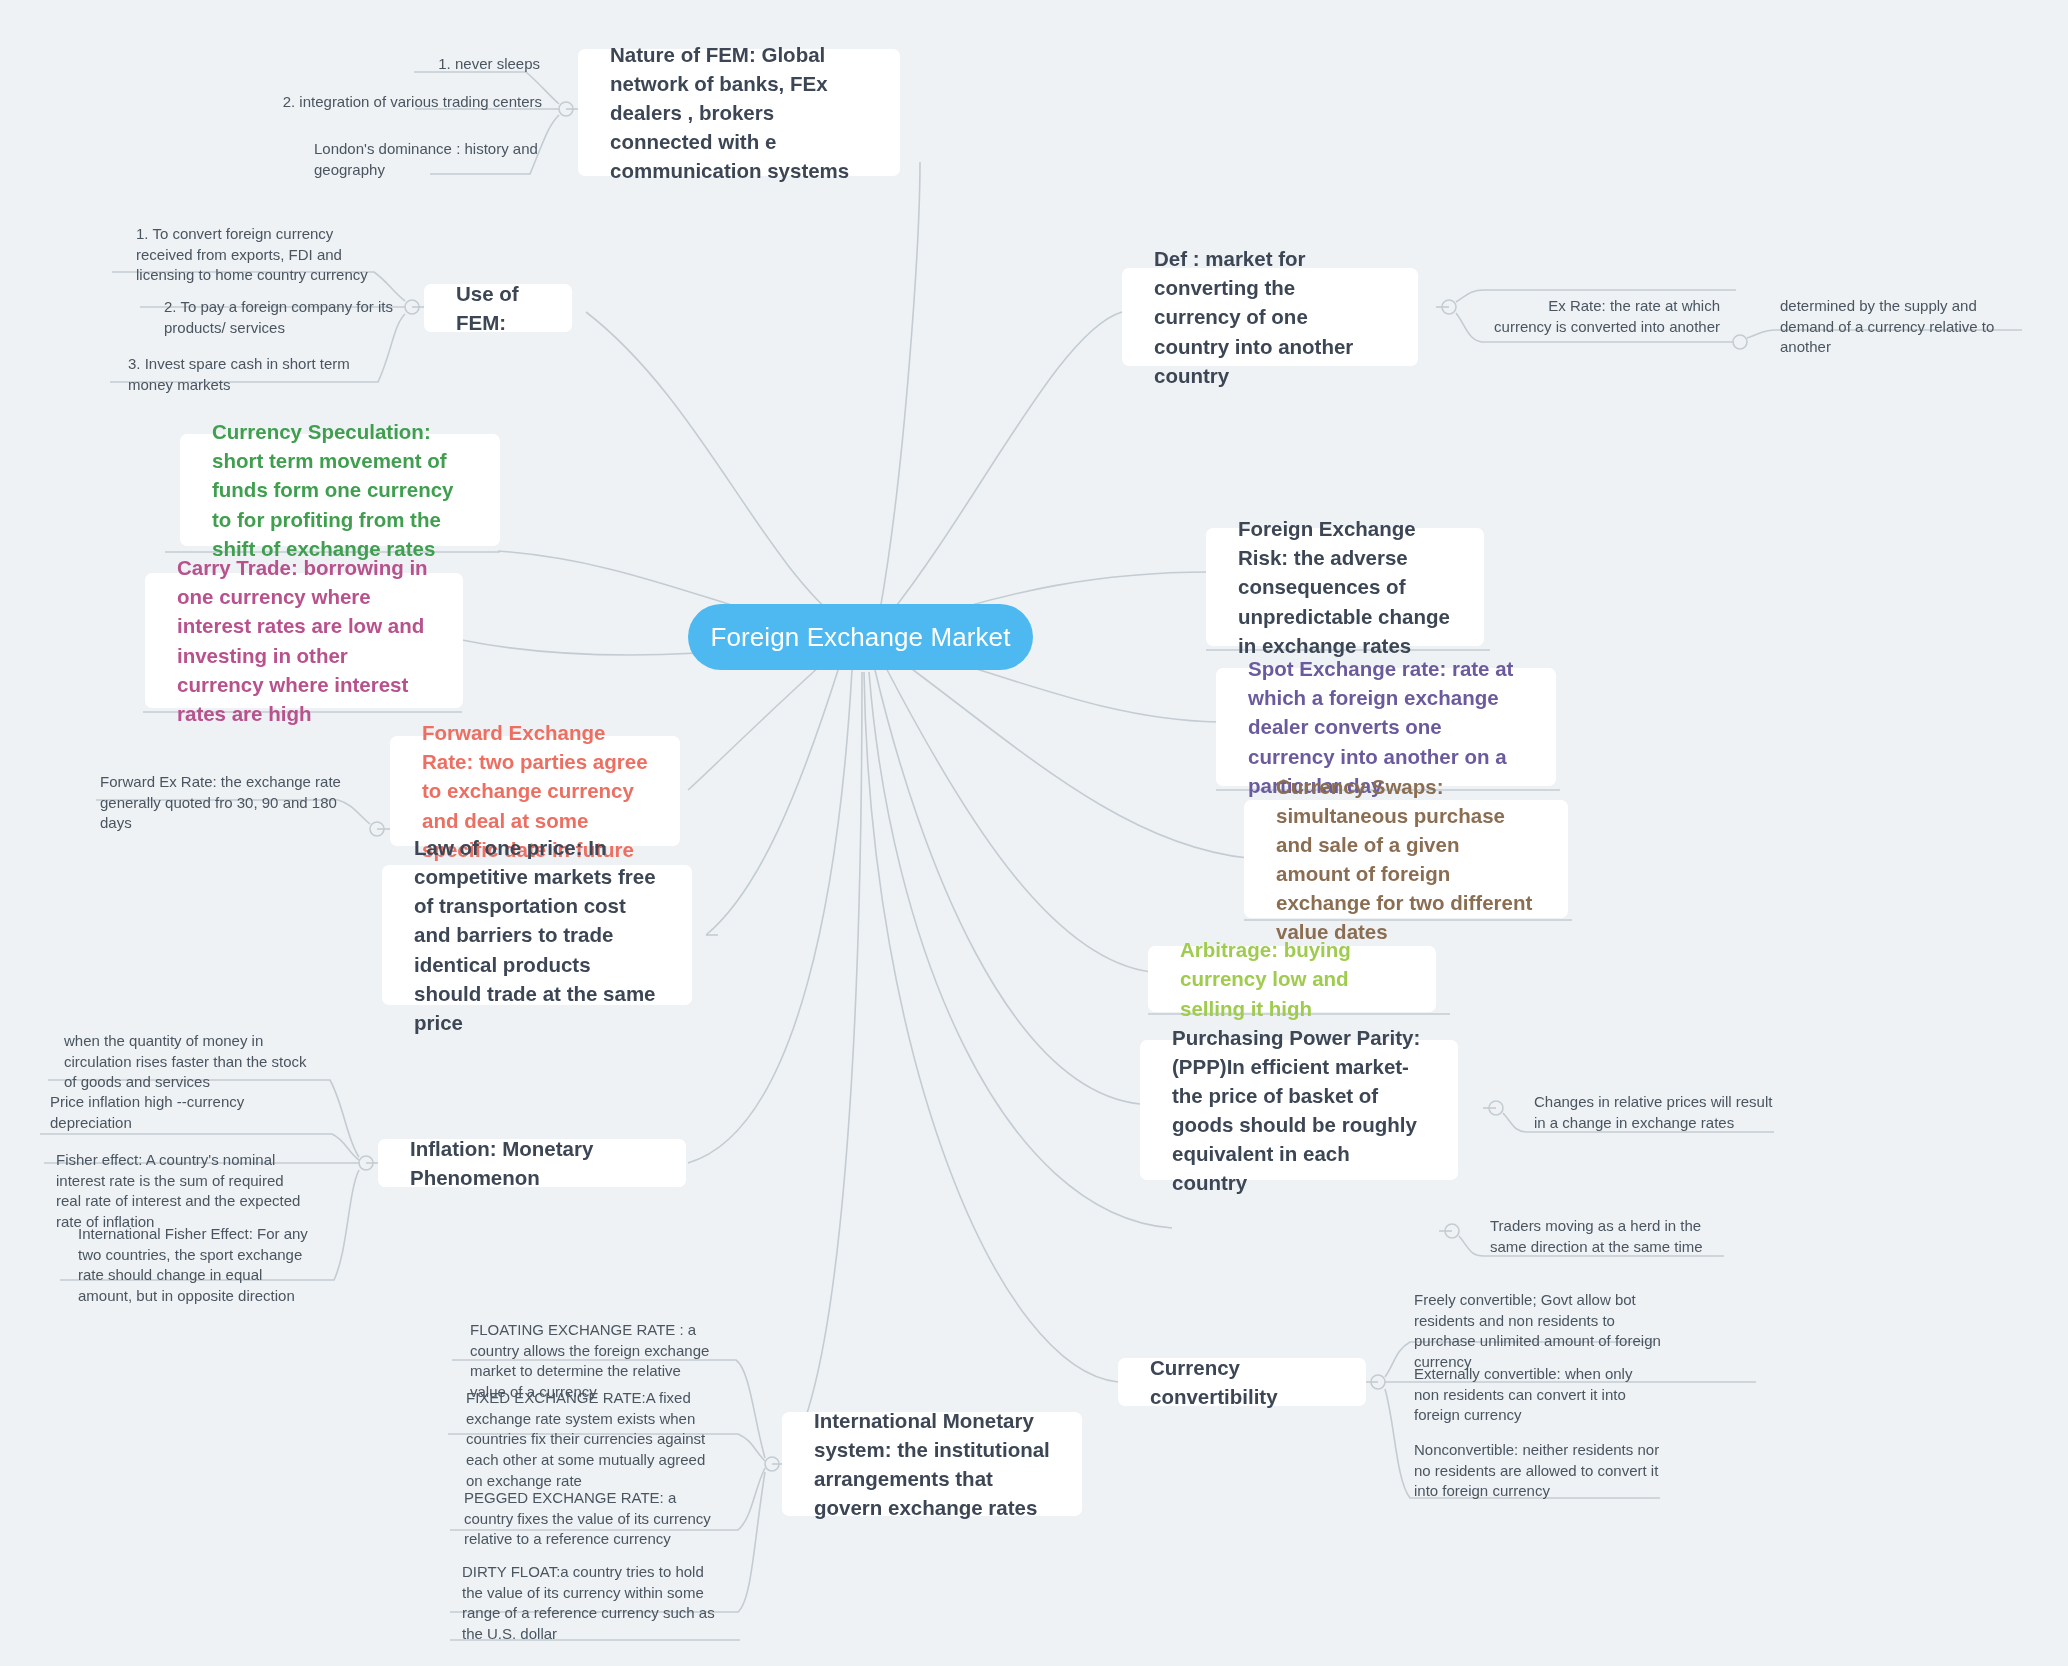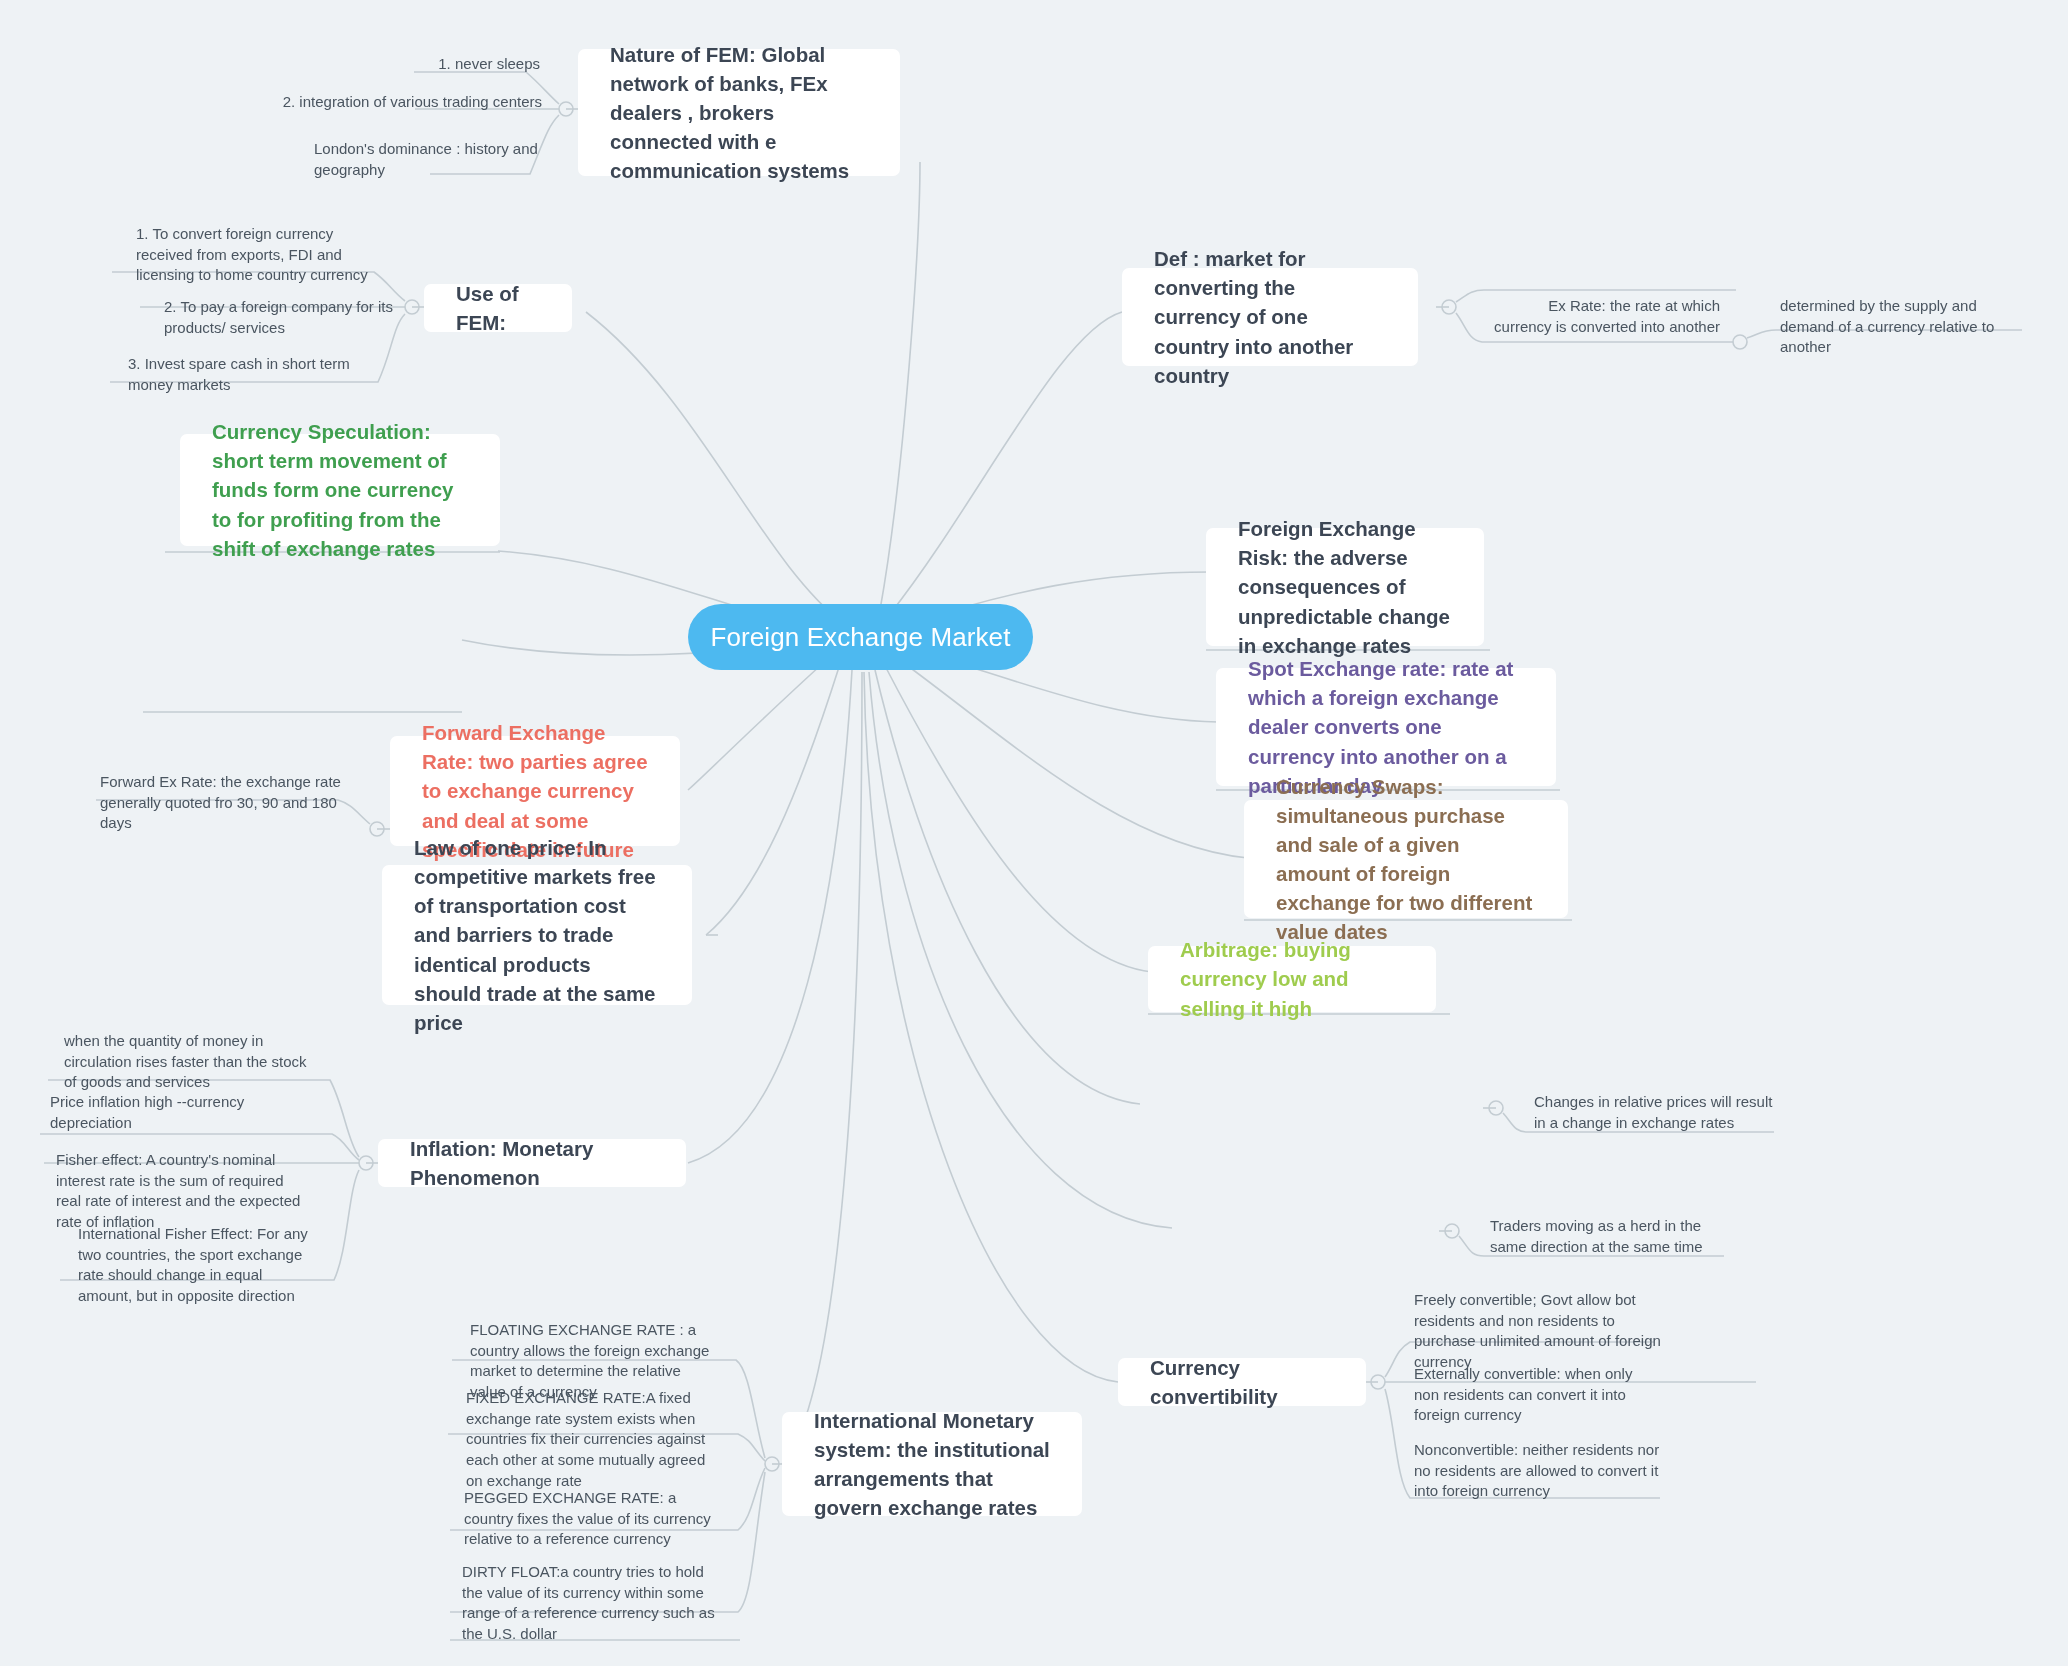--- a/index.html
+++ b/index.html
@@ -184,20 +184,23 @@
     <span>2. To pay a foreign company for its products/ services</span>
   </div>
   <div class="node leaf" style="left:124px;top:352px;width:260px;height:42px;">
     <span>3. Invest spare cash in short term money markets</span>
   </div>
 
   <div class="node main c-green" style="left:180px;top:434px;width:320px;height:112px;">
     <span>Currency Speculation: short term movement of funds form one currency to for profiting from the shift of exchange rates</span>
   </div>
 
+  <div class="node main c-pink" style="left:145px;top:573px;width:318px;height:135px;">
+    <span>Carry Trade: borrowing in one currency where interest rates are low and investing in other currency where interest rates are high</span>
+  </div>
 
   <div class="node main c-coral" style="left:390px;top:736px;width:290px;height:110px;">
     <span>Forward Exchange Rate: two parties agree to exchange currency and deal at some specific date in future</span>
   </div>
   <div class="node leaf" style="left:96px;top:770px;width:256px;height:42px;">
     <span>Forward  Ex Rate: the exchange rate generally quoted fro 30, 90 and 180 days</span>
   </div>
 
   <div class="node main" style="left:382px;top:865px;width:310px;height:140px;">
     <span>Law of one price: In competitive markets free of transportation cost and barriers to trade identical products should trade at the same price</span>
@@ -254,20 +257,23 @@
   </div>
 
   <div class="node main c-brown" style="left:1244px;top:800px;width:324px;height:118px;">
     <span>Currency Swaps: simultaneous purchase and sale of a given amount of foreign exchange for two different value dates</span>
   </div>
 
   <div class="node main c-lime" style="left:1148px;top:946px;width:288px;height:66px;">
     <span>Arbitrage: buying currency low and selling it high</span>
   </div>
 
+  <div class="node main" style="left:1140px;top:1040px;width:318px;height:140px;">
+    <span>Purchasing Power Parity: (PPP)In efficient market- the price of basket of goods should be roughly equivalent in each country</span>
+  </div>
   <div class="node leaf" style="left:1530px;top:1090px;width:250px;height:42px;">
     <span>Changes in relative prices will result in a change in exchange rates</span>
   </div>
 
   <div class="node leaf" style="left:1486px;top:1214px;width:240px;height:42px;">
     <span>Traders moving as a herd in the same direction at the same time</span>
   </div>
 
   <div class="node main" style="left:1118px;top:1358px;width:248px;height:48px;">
     <span>Currency convertibility</span>

